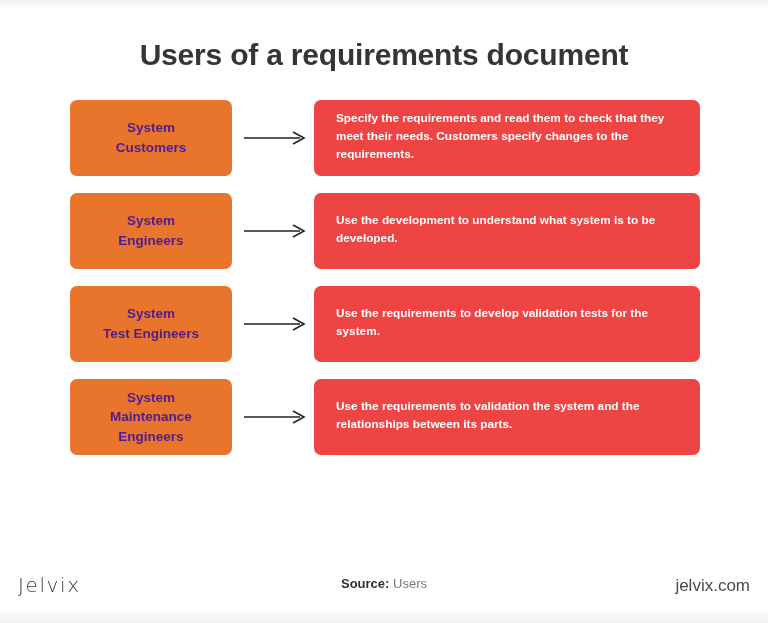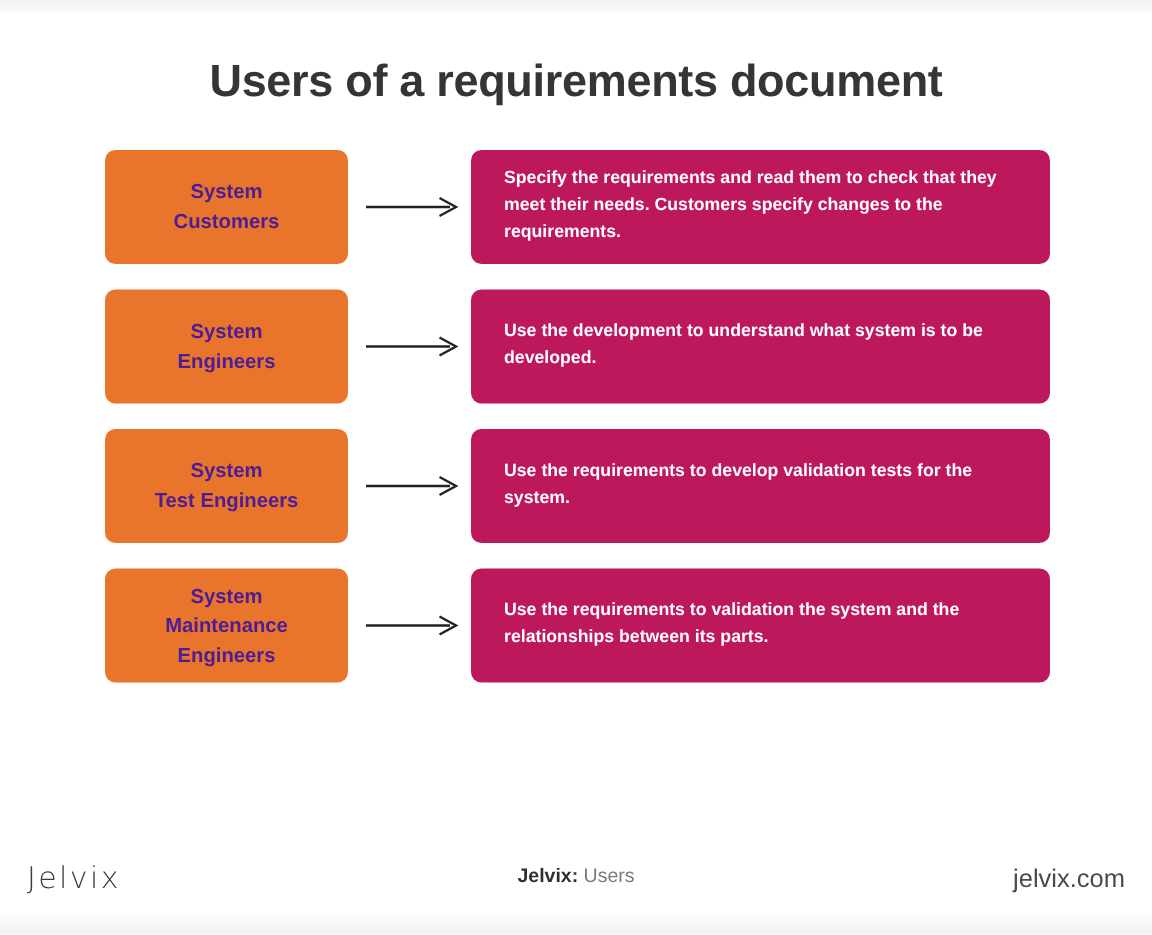--- a/index.html
+++ b/index.html
@@ -94,21 +94,21 @@
     justify-content: center;
   }
   .arrow svg { display: block; }
 
   .desc-box {
     position: absolute;
     left: 314px;
     top: 0;
     width: 386px;
     height: 76px;
-    background: #be185d;
+    background: #ef4444;
     border-radius: 7px;
     display: flex;
     align-items: center;
     box-sizing: border-box;
     padding: 0 20px 4px 22px;
   }
   .desc-text {
     color: #ffffff;
     font-size: 11.8px;
     font-weight: bold;
@@ -228,19 +228,19 @@
       <div class="desc-box">
         <div class="desc-text">Use the requirements to validation the system and the relationships between its parts.</div>
       </div>
     </div>
 
   </div>
 
   <div class="footer">
     <div class="logo">Jelvix</div>
     <div class="source">
-      <b>Jelvix:</b>
+      <b>Source:</b>
       <span>Users</span>
     </div>
     <div class="site">jelvix.com</div>
   </div>
 
 </div>
 
 </body></html>

